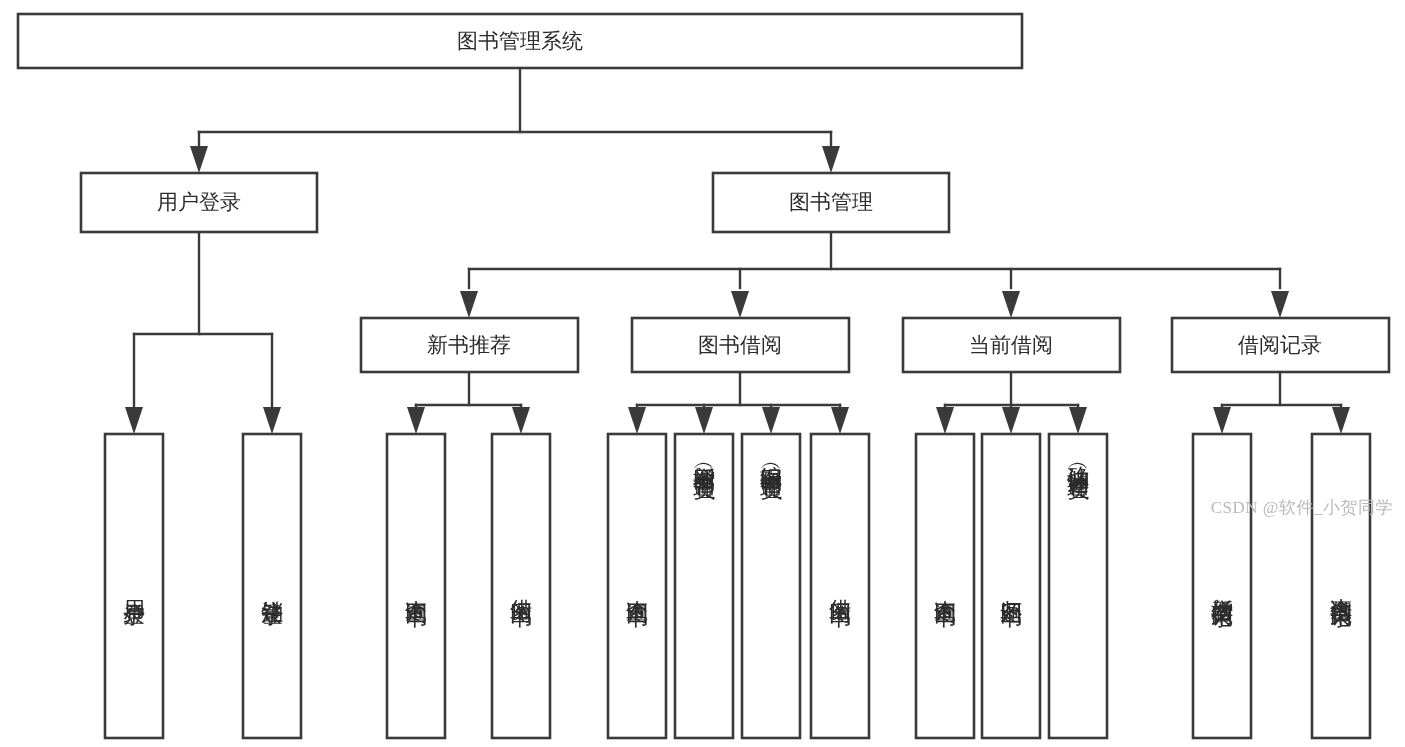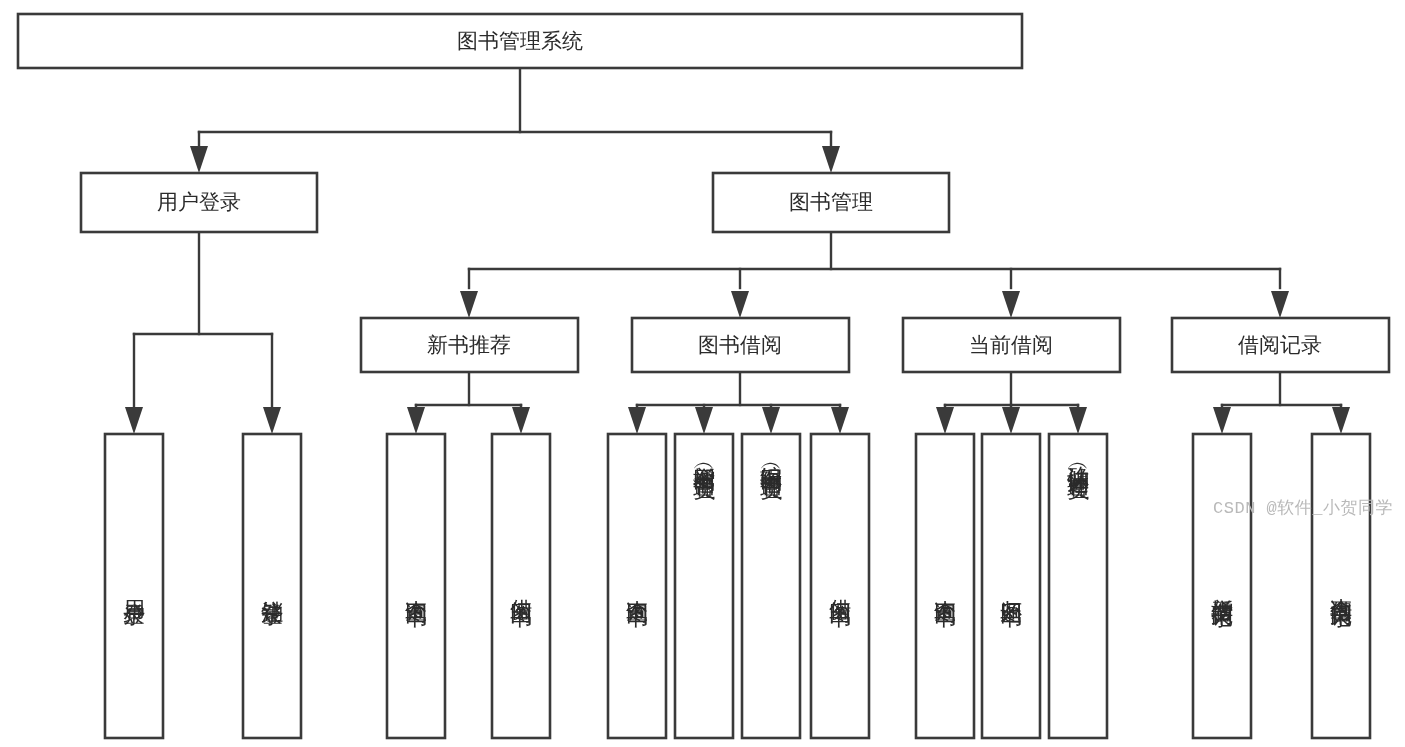--- a/index.html
+++ b/index.html
@@ -62,21 +62,21 @@
     font-size: 22px;
     line-height: 1.02;
     letter-spacing: 2px;
     color: #2b2b2b;
     white-space: nowrap;
   }
   .watermark {
     position: absolute;
     right: 12px;
     bottom: 6px;
-    font-family: Liberation Mono, monospace;
+    font-family: Liberation Serif, serif;
     font-size: 17px;
     color: #b9b9b9;
     letter-spacing: 0.5px;
     user-select: none;
   }
 </style>
 </head>
 <body>
 
 <div id="diagram-root">

